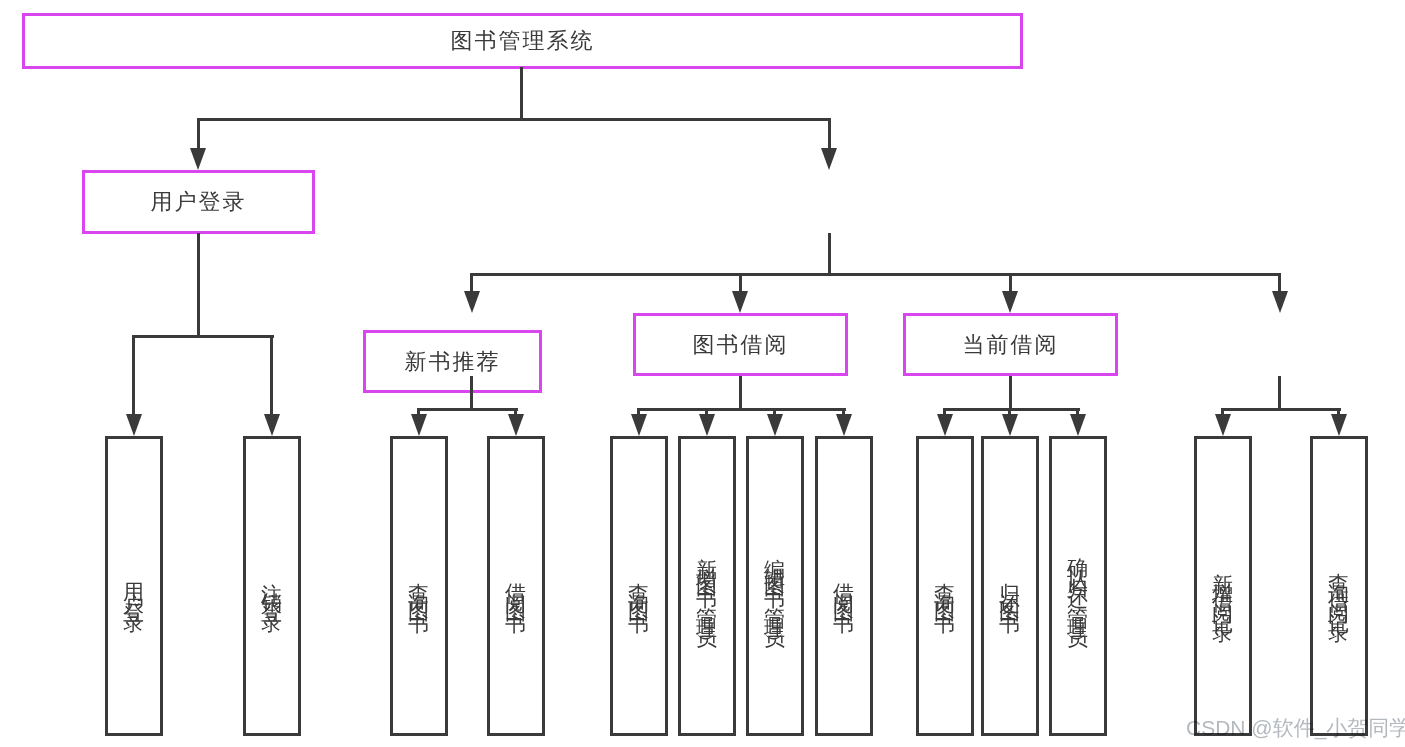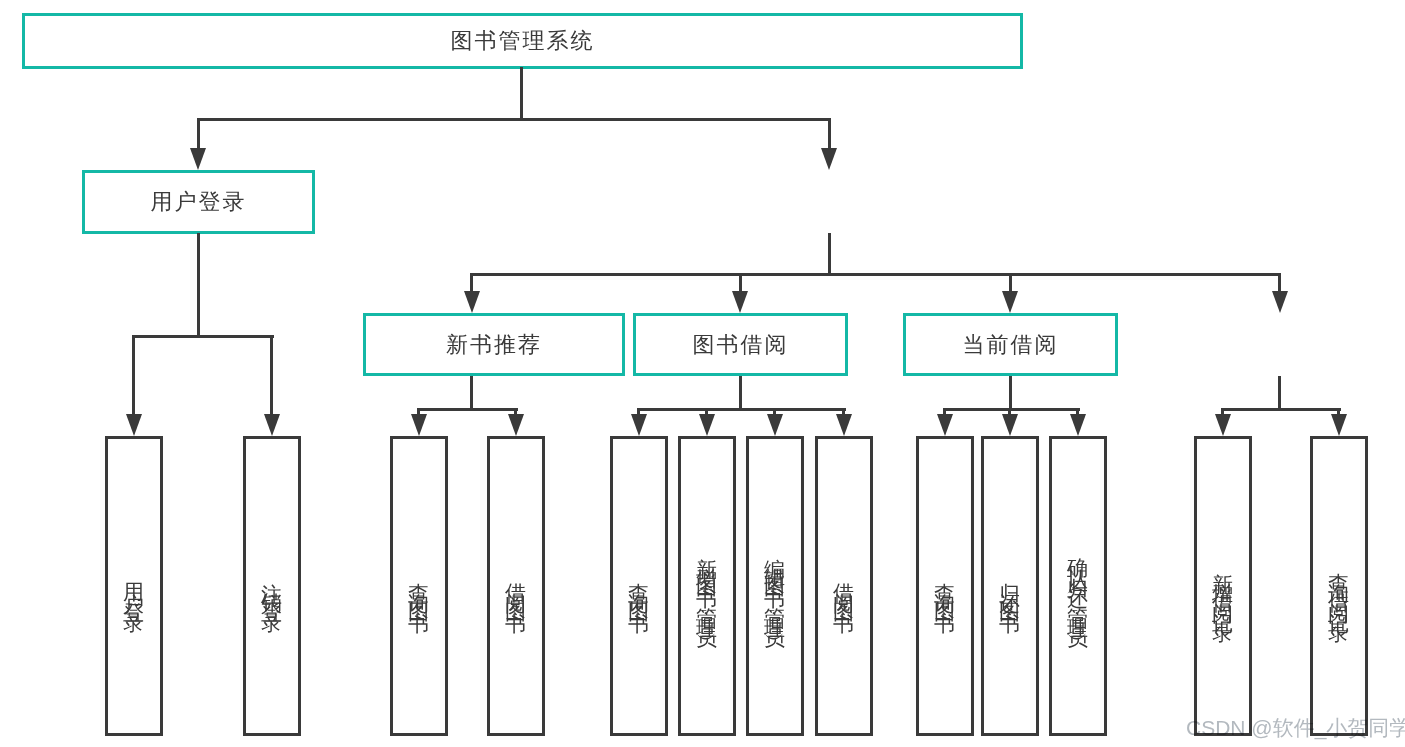--- a/index.html
+++ b/index.html
@@ -1,21 +1,21 @@
 <!DOCTYPE html>
 <html><head>
 <meta charset="utf-8">
 <style>
   html,body{margin:0;padding:0;background:#ffffff;}
   #stage{
     position:relative;width:1405px;height:747px;background:#ffffff;overflow:hidden;
     font-family:"Liberation Sans","DejaVu Sans",sans-serif;color:#3a3a3a;
   }
   .box{
-    position:absolute;border:3px solid #14b8a6;background:#ffffff;box-sizing:border-box;
+    position:absolute;border:3px solid #d946ef;background:#ffffff;box-sizing:border-box;
     display:flex;align-items:center;justify-content:center;
     font-size:22px;letter-spacing:2px;color:#3a3a3a;white-space:nowrap;
   }
   .vbox{
     position:absolute;border:3px solid #3a3a3a;background:#ffffff;box-sizing:border-box;
     width:58px;height:300px;top:436px;
     display:flex;align-items:center;justify-content:center;
   }
   .vbox .vtext{
     writing-mode:vertical-rl;text-orientation:mixed;
@@ -64,21 +64,21 @@
   <div class="hline" style="left:470px;top:273px;width:811px;"></div>
   <div class="vline" style="left:470px;top:273px;height:20px;"></div>
   <div class="arrow" style="left:464px;top:291px;"></div>
   <div class="vline" style="left:739px;top:273px;height:20px;"></div>
   <div class="arrow" style="left:732px;top:291px;"></div>
   <div class="vline" style="left:1009px;top:273px;height:20px;"></div>
   <div class="arrow" style="left:1002px;top:291px;"></div>
   <div class="vline" style="left:1278px;top:273px;height:20px;"></div>
   <div class="arrow" style="left:1272px;top:291px;"></div>
 
-  <div class="box" style="left:363px;top:313px;width:262px;height:63px;">
+  <div class="box" style="left:363px;top:330px;width:179px;height:63px;">
     <span>新书推荐</span>
   </div>
   <div class="box" style="left:633px;top:313px;width:215px;height:63px;">
     <span>图书借阅</span>
   </div>
   <div class="box" style="left:903px;top:313px;width:215px;height:63px;">
     <span>当前借阅</span>
   </div>
 
   <div class="vline" style="left:470px;top:376px;height:34px;"></div>

